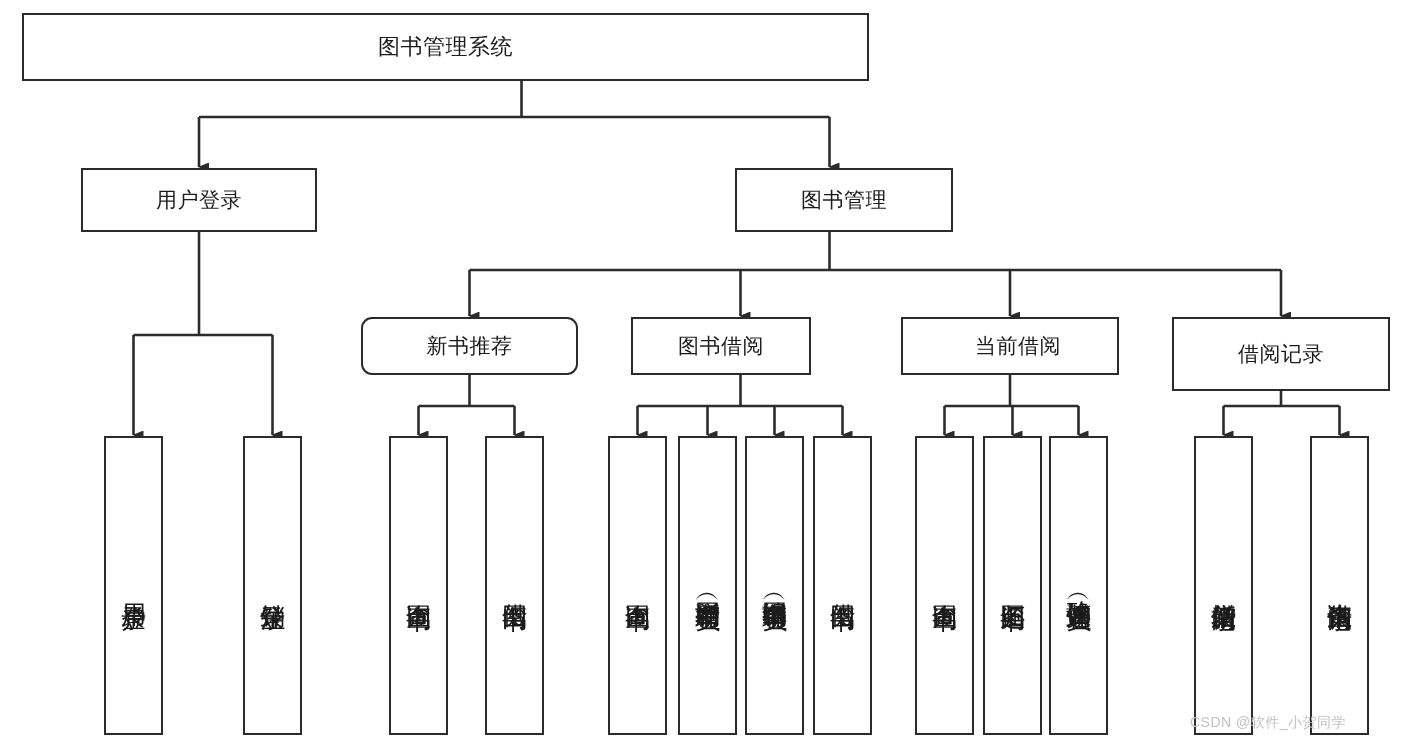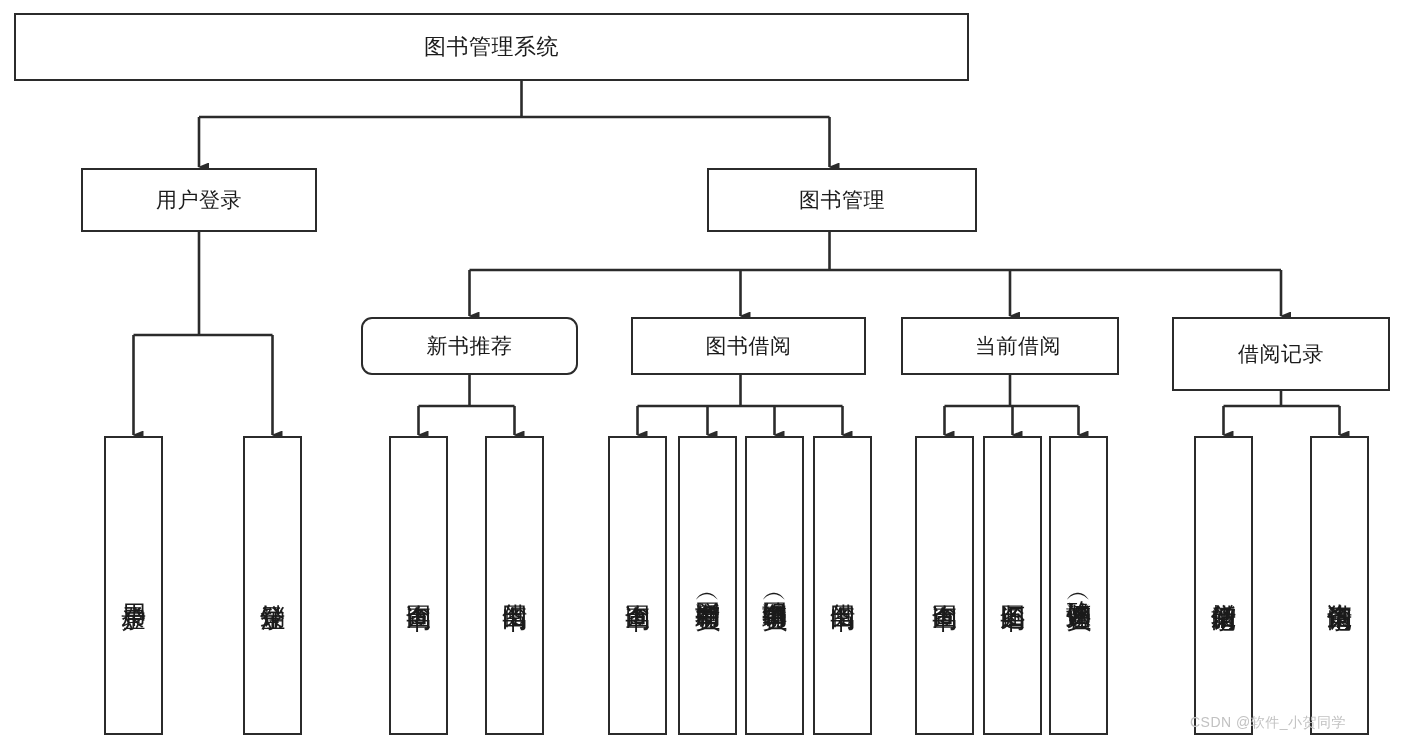--- a/index.html
+++ b/index.html
@@ -101,35 +101,35 @@
         <path d="M944.5,406 L944.5,435" marker-end="url(#arrowhead)"></path>
         <path d="M1012.5,406 L1012.5,435" marker-end="url(#arrowhead)"></path>
         <path d="M1078.5,406 L1078.5,435" marker-end="url(#arrowhead)"></path>
         <path d="M1281,375 L1281,406"></path>
         <path d="M1223.5,406 L1339.5,406"></path>
         <path d="M1223.5,406 L1223.5,435" marker-end="url(#arrowhead)"></path>
         <path d="M1339.5,406 L1339.5,435" marker-end="url(#arrowhead)"></path>
       </g>
   </svg>
 
-  <div class="node node-h node-root" style="left:14px; top:13px; width:955px; height:68px;">
+  <div class="node node-h node-root" style="left:22px; top:13px; width:847px; height:68px;">
     <span class="node-label">图书管理系统</span>
   </div>
 
   <div class="node node-h" style="left:81px; top:168px; width:236px; height:64px;">
     <span class="node-label">用户登录</span>
   </div>
-  <div class="node node-h" style="left:707px; top:168px; width:270px; height:64px;text-align:center;">
+  <div class="node node-h" style="left:735px; top:168px; width:218px; height:64px;text-align:center;">
     <span class="node-label">图书管理</span>
   </div>
 
   <div class="node node-h" style="left:361px; top:317px; width:217px; height:58px;border-radius:11px;">
     <span class="node-label">新书推荐</span>
   </div>
-  <div class="node node-h" style="left:631px; top:317px; width:235px; height:58px;">
+  <div class="node node-h" style="left:631px; top:317px; width:180px; height:58px;">
     <span class="node-label">图书借阅</span>
   </div>
   <div class="node node-h" style="left:901px; top:317px; width:218px; height:58px;padding-left:16px;">
     <span class="node-label">当前借阅</span>
   </div>
   <div class="node node-h" style="left:1172px; top:317px; width:218px; height:74px;">
     <span class="node-label">借阅记录</span>
   </div>
 
   <div class="node node-v" style="left:104px; top:436px; width:59px; height:299px;">

